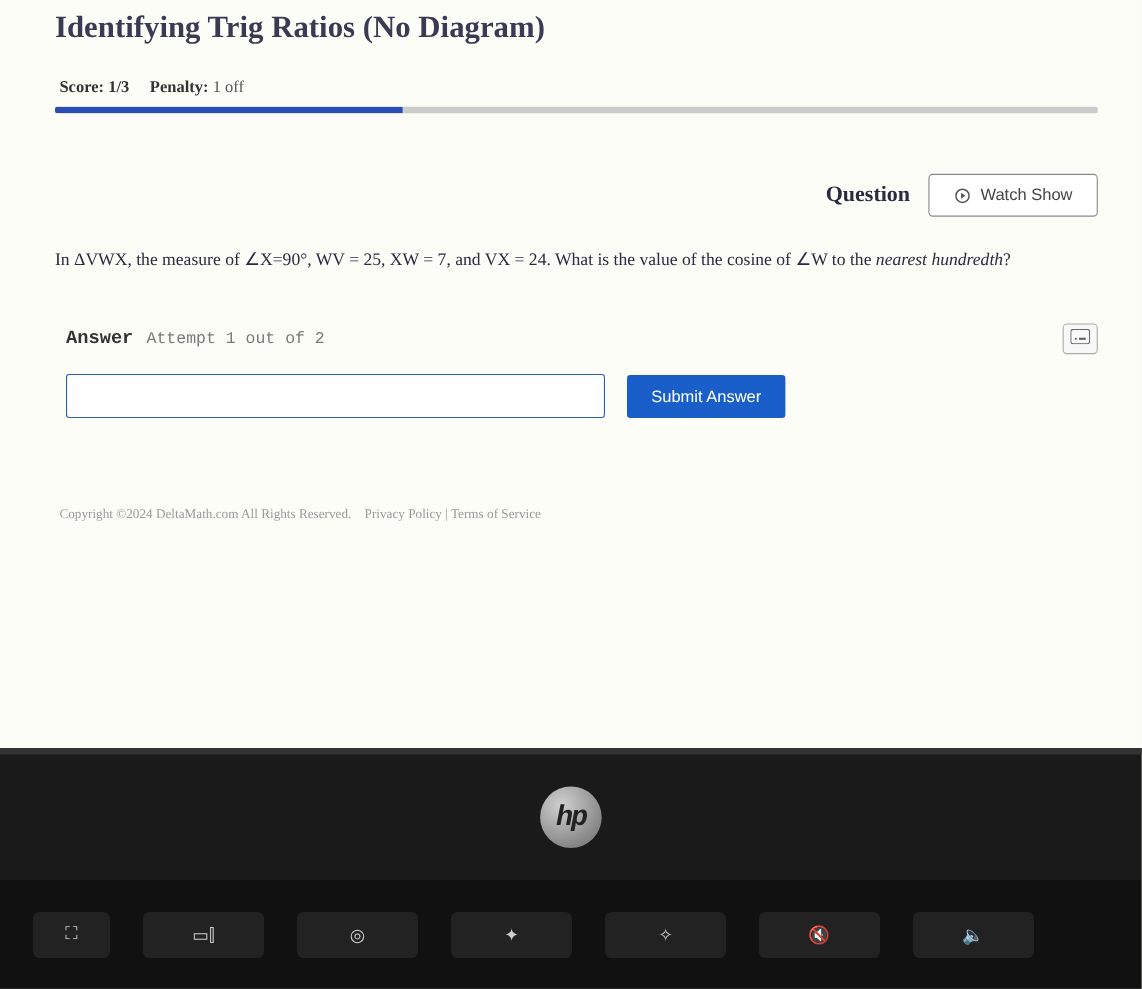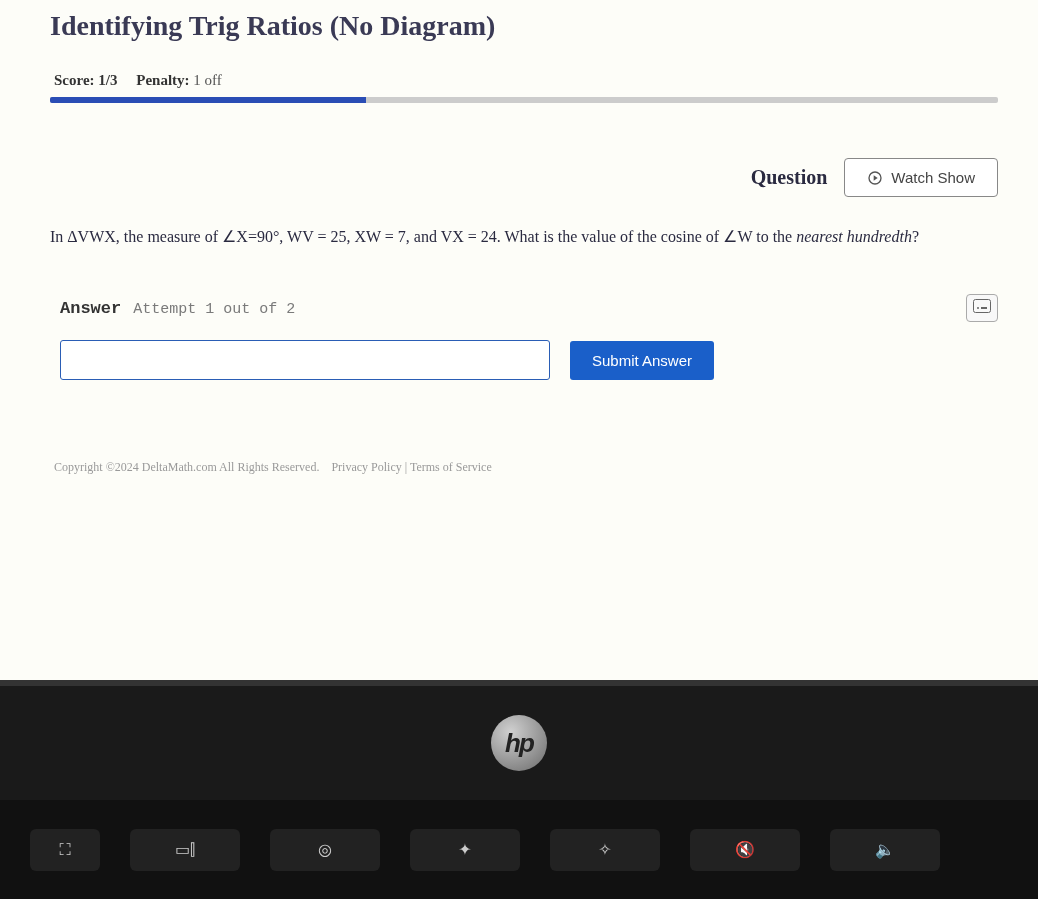--- a/index.html
+++ b/index.html
@@ -138,21 +138,21 @@
     display: flex;
     align-items: center;
     justify-content: center;
     border-top: 6px solid #333;
   }
   .hp-logo {
     width: 56px; height: 56px;
     border-radius: 50%;
     background: radial-gradient(circle at 35% 30%, #d0d0d0, #6a6a6a);
     display: flex; align-items: center; justify-content: center;
-    font-family: Liberation Sans, sans-serif;
+    font-family: Liberation Mono, monospace;
     font-style: italic;
     font-weight: bold;
     font-size: 26px;
     color: #222;
     letter-spacing: -2px;
   }
   .keyboard {
     background: #111;
     height: 99px;
     display: flex;

